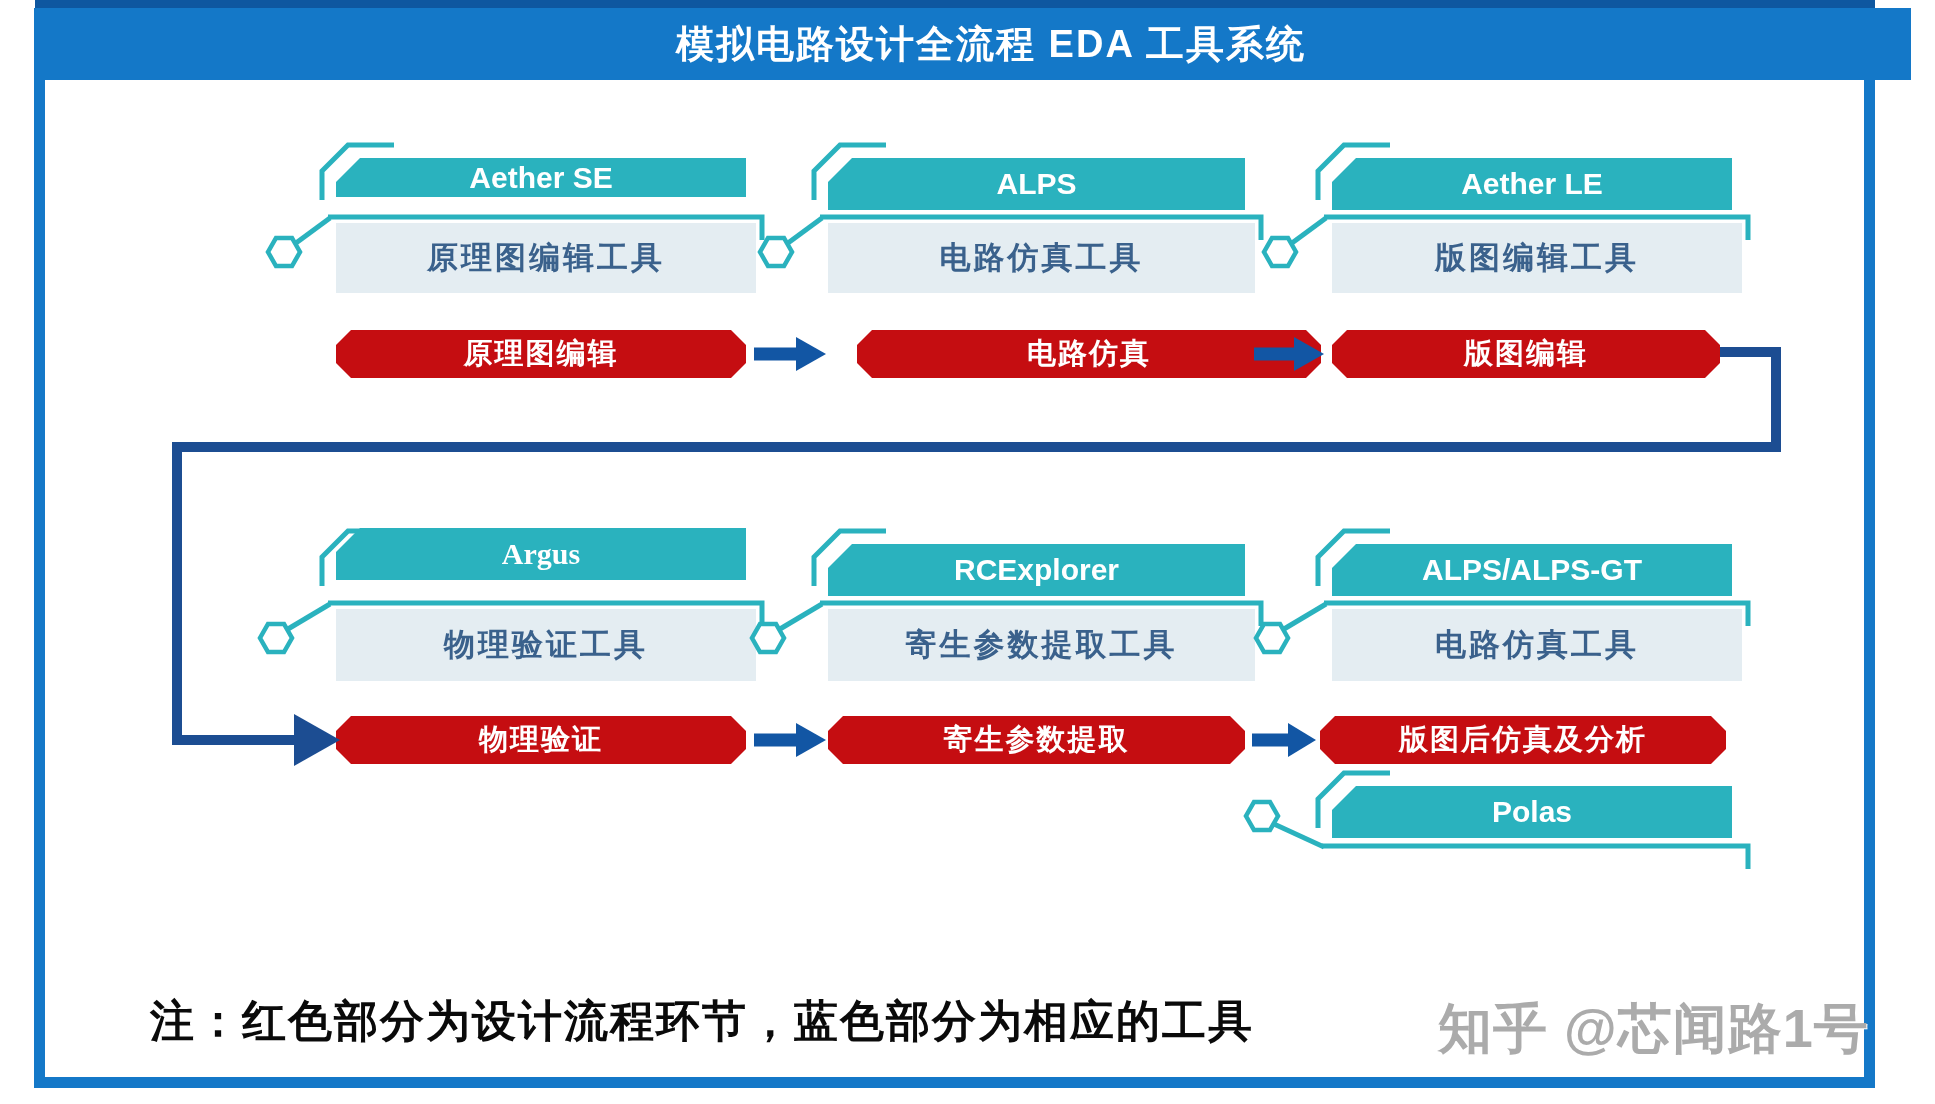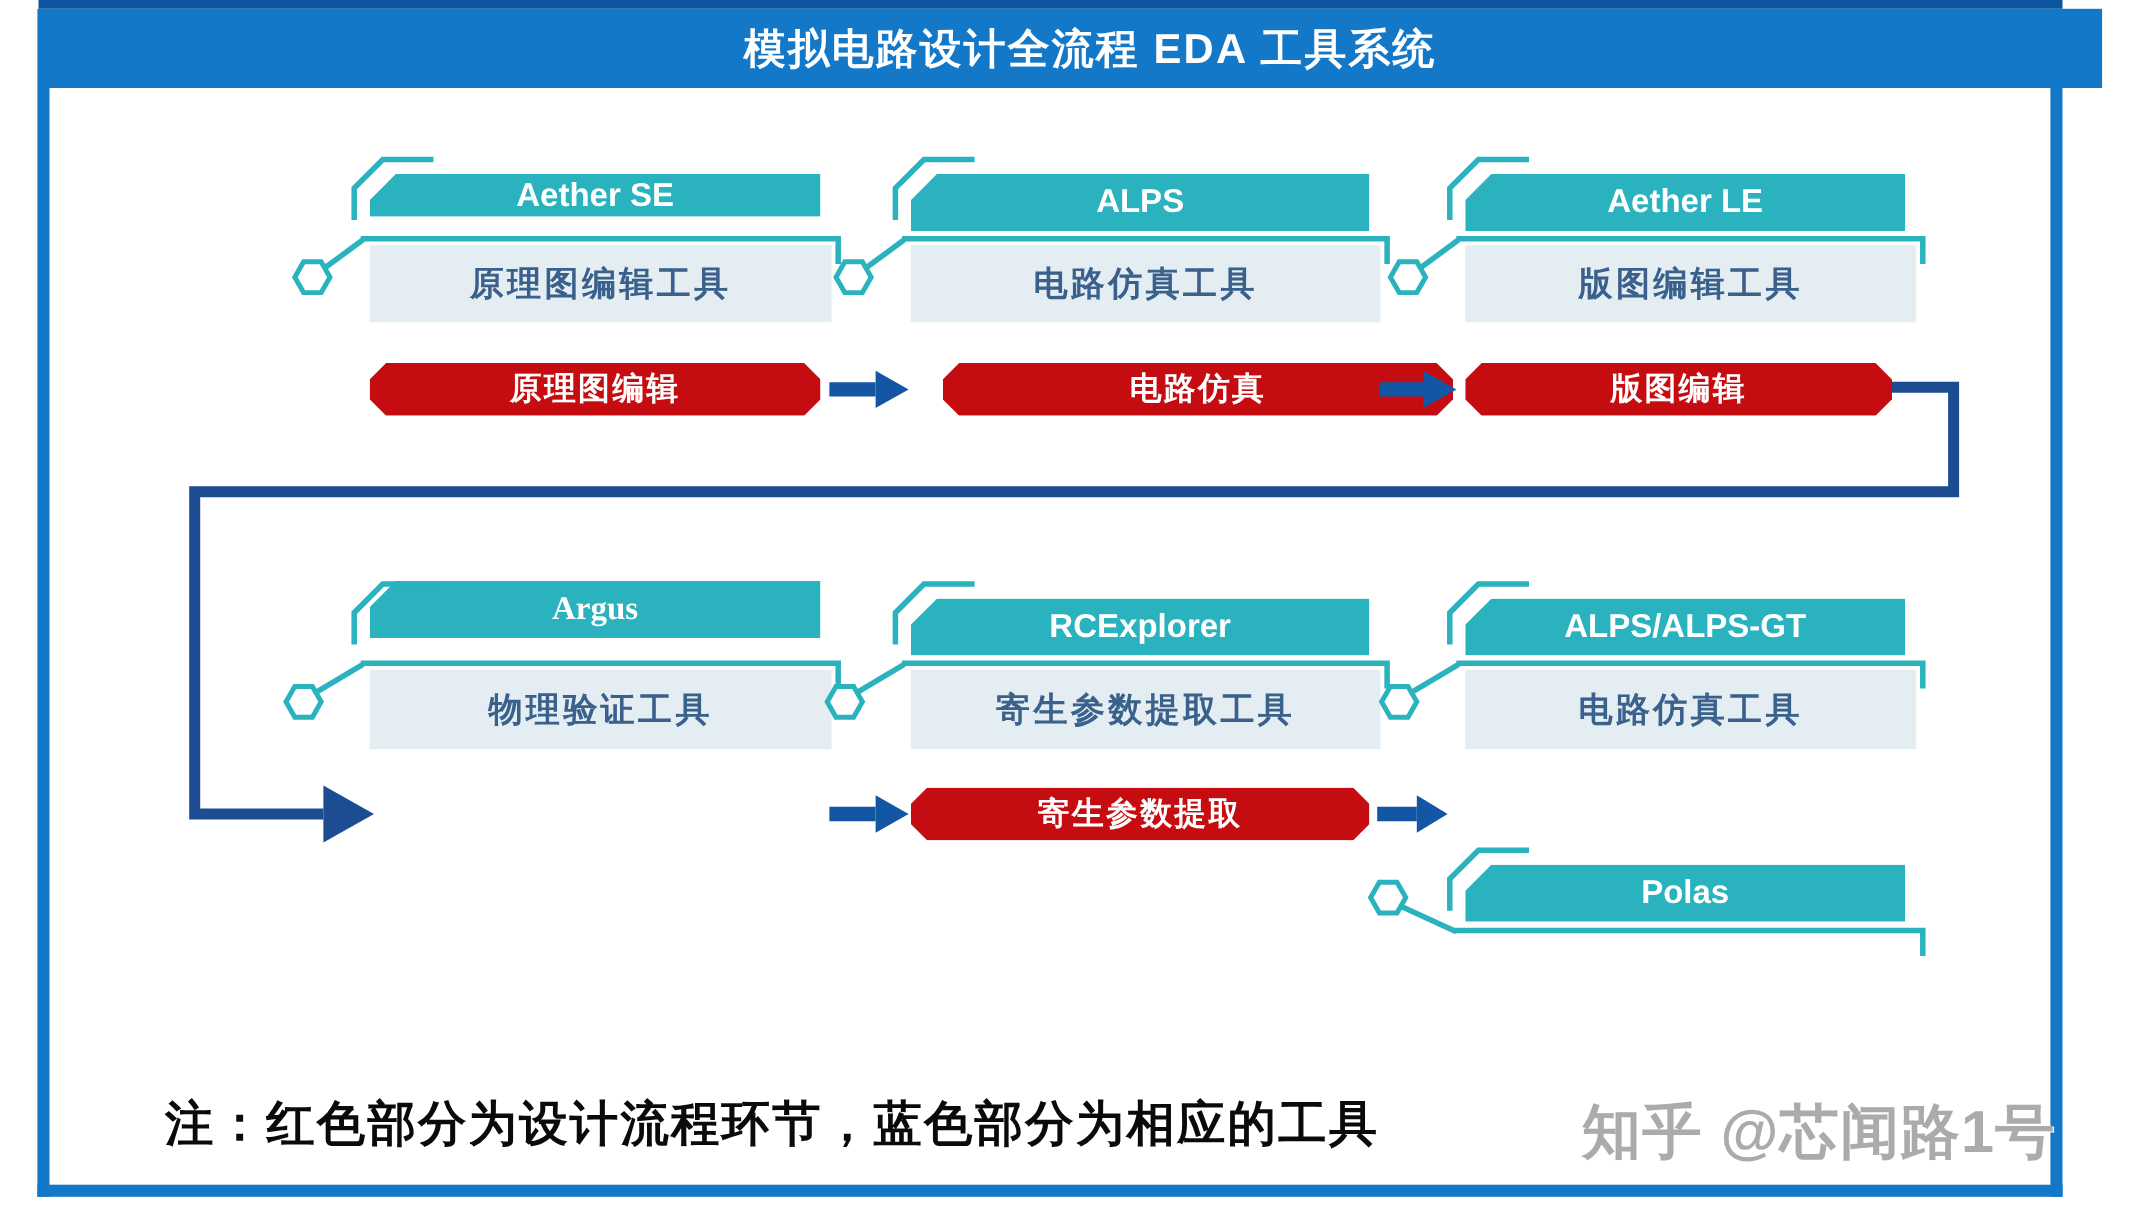--- a/index.html
+++ b/index.html
@@ -159,18 +159,20 @@
   <div class="tool-body" style="left:828px;top:609px;width:427px;height:72px;">寄生参数提取工具</div>
 
   <div class="tool-header" style="left:1332px;top:544px;width:400px;height:52px;">ALPS/ALPS-GT</div>
   <div class="tool-body" style="left:1332px;top:609px;width:410px;height:72px;">电路仿真工具</div>
 
   <div class="tool-header" style="left:1332px;top:786px;width:400px;height:52px;">Polas</div>
 
   <div class="flow-node" style="left:336px;top:330px;width:410px;">原理图编辑</div>
   <div class="flow-node" style="left:828px;top:330px;width:464px;margin-left:29px;">电路仿真</div>
   <div class="flow-node" style="left:1332px;top:330px;width:388px;">版图编辑</div>
+  <div class="flow-node" style="left:336px;top:716px;width:410px;">物理验证</div>
   <div class="flow-node" style="left:828px;top:716px;width:417px;">寄生参数提取</div>
+  <div class="flow-node" style="left:1320px;top:716px;width:406px;">版图后仿真及分析</div>
 
   <div class="note">注：红色部分为设计流程环节，蓝色部分为相应的工具</div>
   <div class="watermark">知乎 @芯闻路1号</div>
 
 </div>
 
 </body></html>

